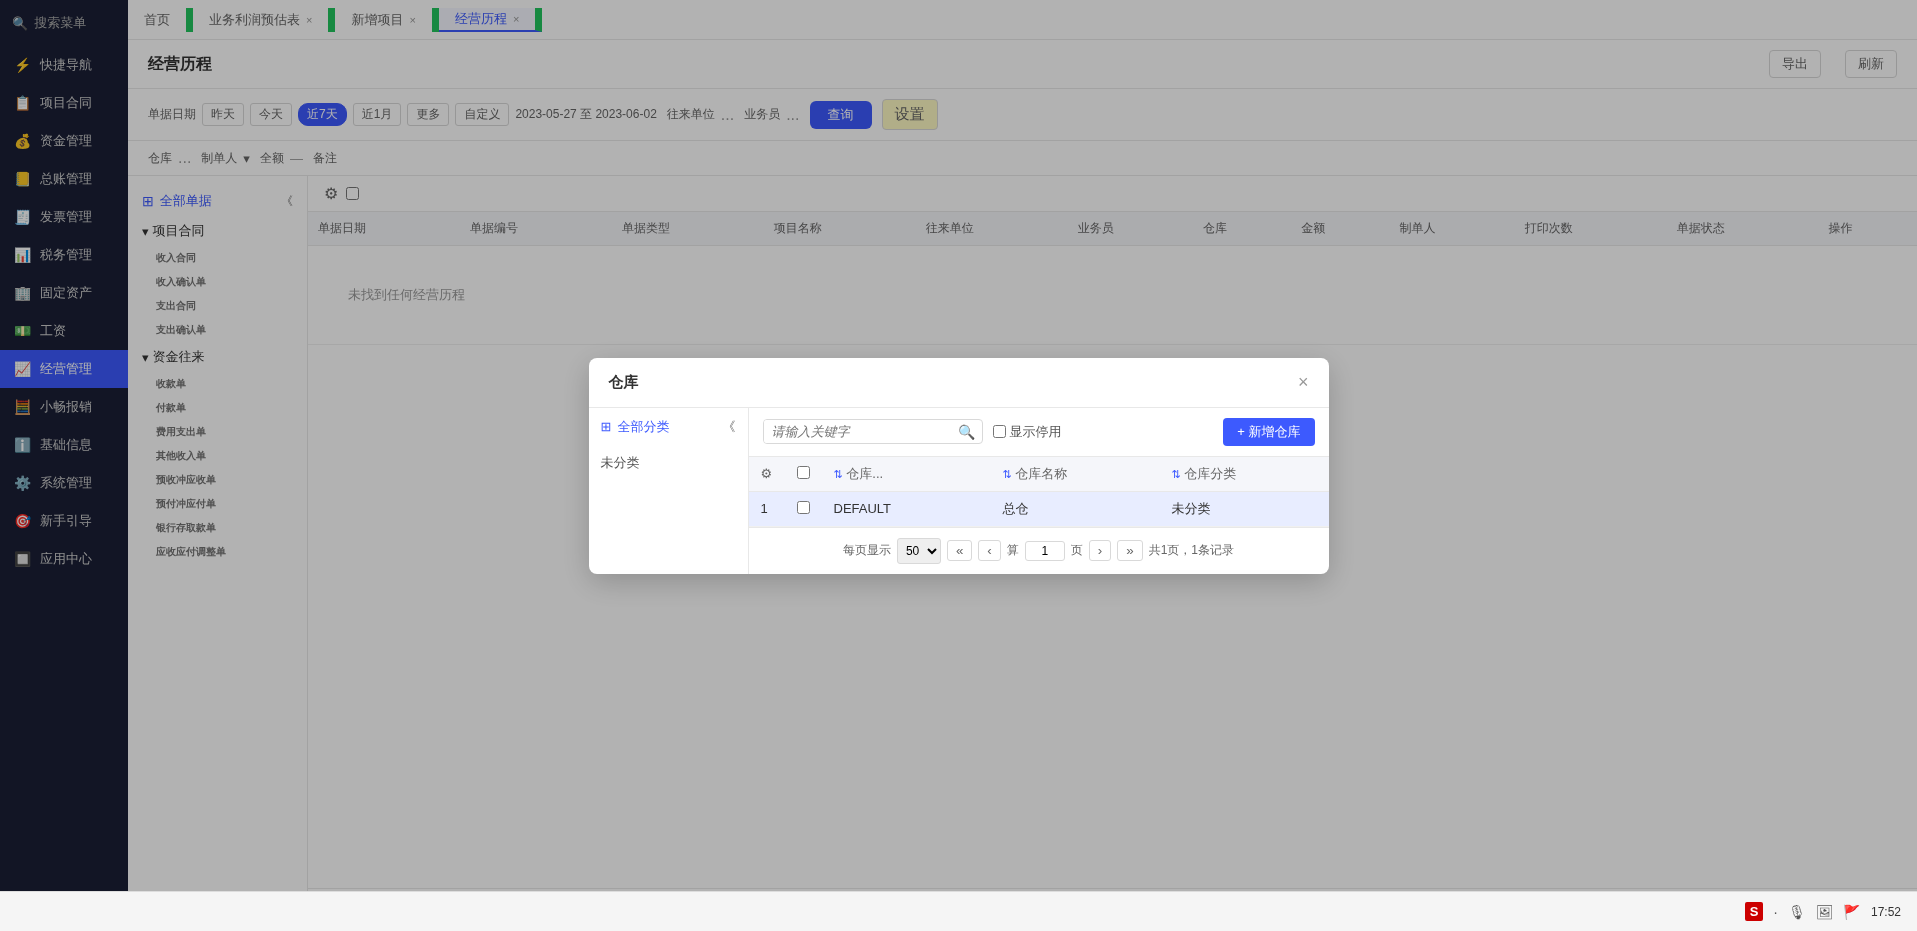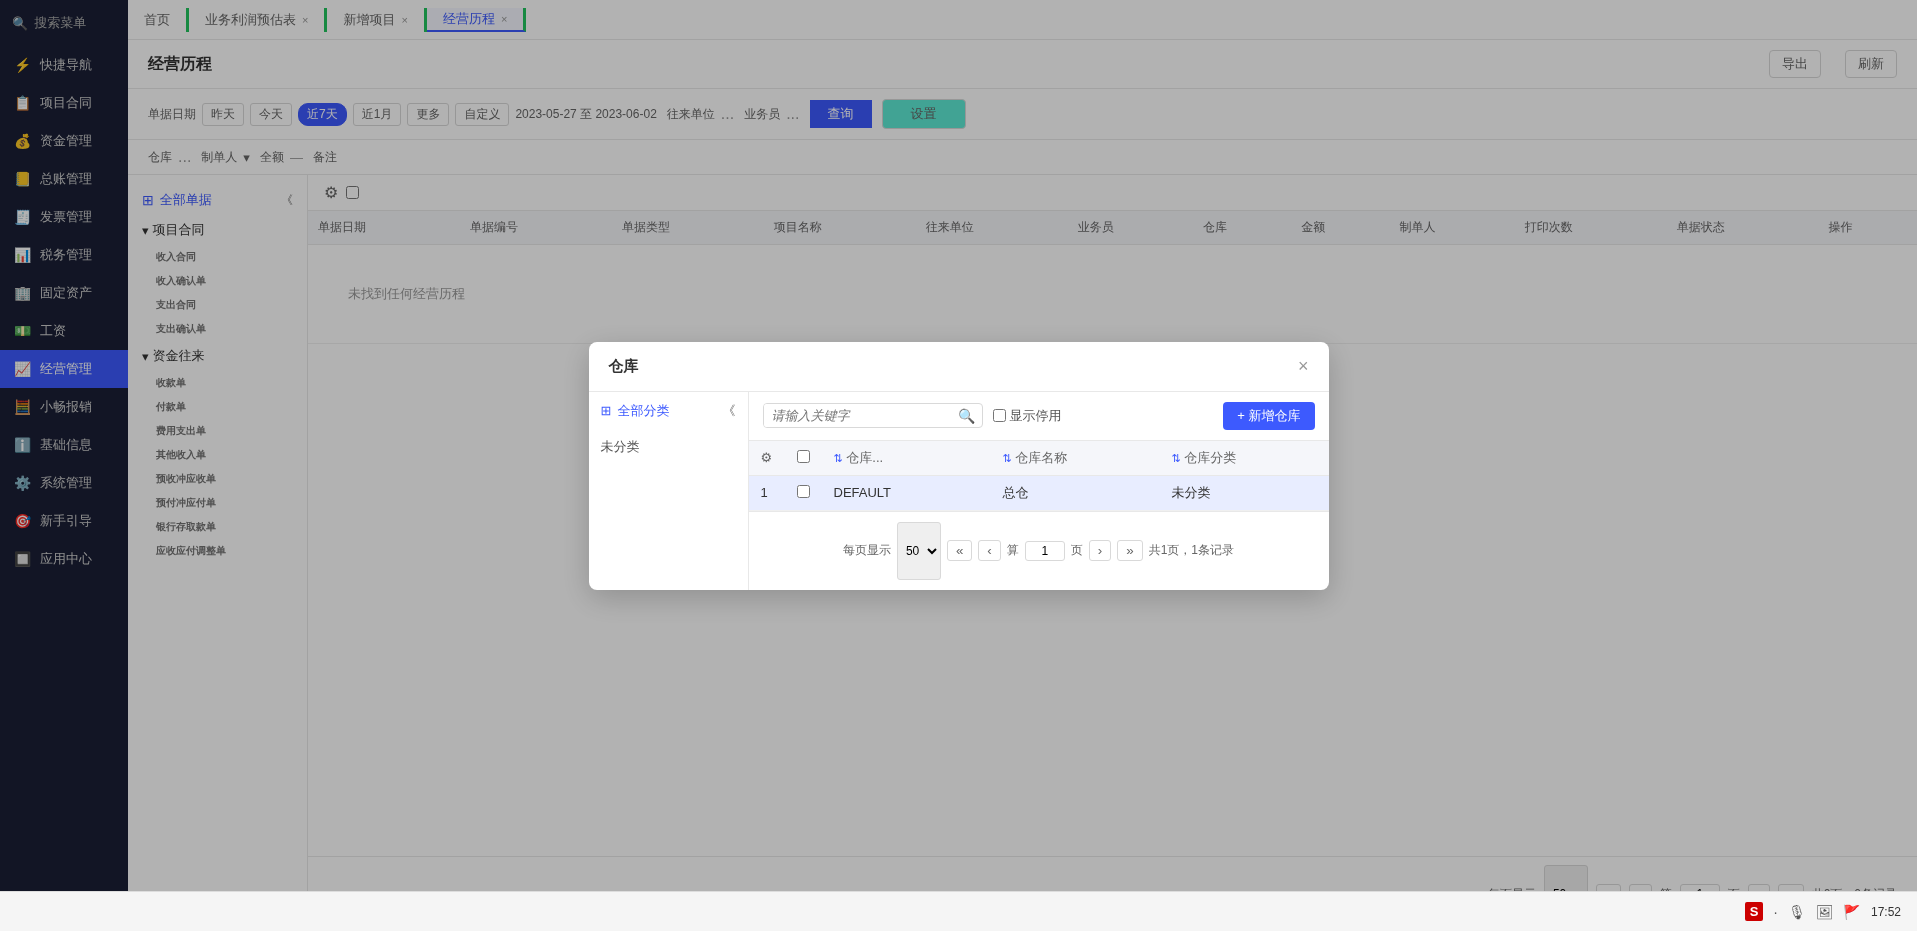--- a/index.html
+++ b/index.html
@@ -28,21 +28,21 @@
       margin-left: 128px; height: 931px; display: flex; flex-direction: column;
     }
 
     
     .tabbar {
       background: #fff; display: flex; align-items: center; border-bottom: 1px solid #e8e8e8;
       padding: 0 0; height: 40px; flex-shrink: 0;
     }
     .tab {
       display: flex; align-items: center; gap: 6px; padding: 0 16px; height: 24px;
-      cursor: pointer; color: #666; font-size: 13px; border-right: 3px solid #22c55e;
+      cursor: pointer; color: #666; font-size: 13px; border-right: 7px solid #22c55e;
       position: relative;
     }
     .tab.active { color: #3d5afe; border-bottom: 2px solid #3d5afe; background: #f5f7ff; }
     .tab-close { font-size: 11px; color: #999; cursor: pointer; }
 
     
     .page-header {
       background: #fff; padding: 10px 20px; display: flex; align-items: center; justify-content: space-between;
       border-bottom: 1px solid #e8e8e8; flex-shrink: 0;
     }
@@ -55,22 +55,22 @@
     .filter-area {
       background: #fff; padding: 10px 20px; display: flex; flex-wrap: wrap; gap: 10px;
       align-items: center; border-bottom: 1px solid #e8e8e8; flex-shrink: 0;
     }
     .filter-group { display: flex; align-items: center; gap: 6px; }
     .filter-label { color: #666; font-size: 12px; }
     .date-btn { padding: 2px 8px; border: 1px solid #d9d9d9; border-radius: 3px; cursor: pointer; font-size: 12px; color: #666; background: #fff; }
     .date-btn.active { background: #3d5afe; color: #fff; border-color: #3d5afe; border-radius: 10px; }
     .date-range { font-size: 12px; color: #666; }
     .filter-dots { color: #999; cursor: pointer; font-size: 16px; }
-    .btn-query { background: #3d5afe; color: #fff; border: none; padding: 5px 18px; border-radius: 0; cursor: pointer; font-size: 13px; }
-    .btn-setting { background: #5eead4; border: 1px solid #d9d9d9; color: #666; padding: 5px 28px; border-radius: 4px; cursor: pointer; font-size: 13px; }
+    .btn-query { background: #3d5afe; color: #fff; border: none; padding: 5px 18px; border-radius: 6px; cursor: pointer; font-size: 13px; }
+    .btn-setting { background: #fef9c3; border: 1px solid #d9d9d9; color: #666; padding: 5px 12px; border-radius: 4px; cursor: pointer; font-size: 15px; }
 
     
     .filter-row2 {
       background: #fff; padding: 8px 20px; display: flex; align-items: center; gap: 10px;
       border-bottom: 1px solid #e8e8e8; flex-shrink: 0;
     }
 
     
     .content-area {
       display: flex; flex: 1; overflow: hidden; background: #f0f2f5; gap: 0;
@@ -100,21 +100,21 @@
     table { width: 100%; border-collapse: collapse; font-size: 12px; }
     th { background: #f5f6fa; padding: 8px 10px; text-align: left; color: #666; font-weight: 500; border-bottom: 1px solid #e8e8e8; white-space: nowrap; }
     td { padding: 8px 10px; border-bottom: 1px solid #f0f0f0; color: #333; white-space: nowrap; }
     .no-data { text-align: left; color: #999; padding: 40px; font-size: 13px; }
 
     
     .pagination-bar {
       background: #fff; border-top: 1px solid #e8e8e8; padding: 8px 20px;
       display: flex; align-items: center; gap: 8px; flex-shrink: 0; justify-content: flex-end; font-size: 12px; color: #666;
     }
-    .page-size-select { border: 1px solid #d9d9d9; border-radius: 3px; padding: 20px 4px; font-size: 12px; }
+    .page-size-select { border: 1px solid #d9d9d9; border-radius: 3px; padding: 4px 4px; font-size: 12px; }
     .page-nav-btn { border: 1px solid #d9d9d9; background: #fff; padding: 2px 8px; cursor: pointer; border-radius: 3px; color: #666; }
     .page-input { border: 1px solid #d9d9d9; border-radius: 3px; width: 40px; padding: 2px 4px; text-align: center; font-size: 12px; }
 
     
     .overlay {
       position: fixed; top: 0; left: 0; width: 1917px; height: 931px;
       background: rgba(0,0,0,0.3); z-index: 100; display: flex; align-items: center; justify-content: center;
     }
 
     

